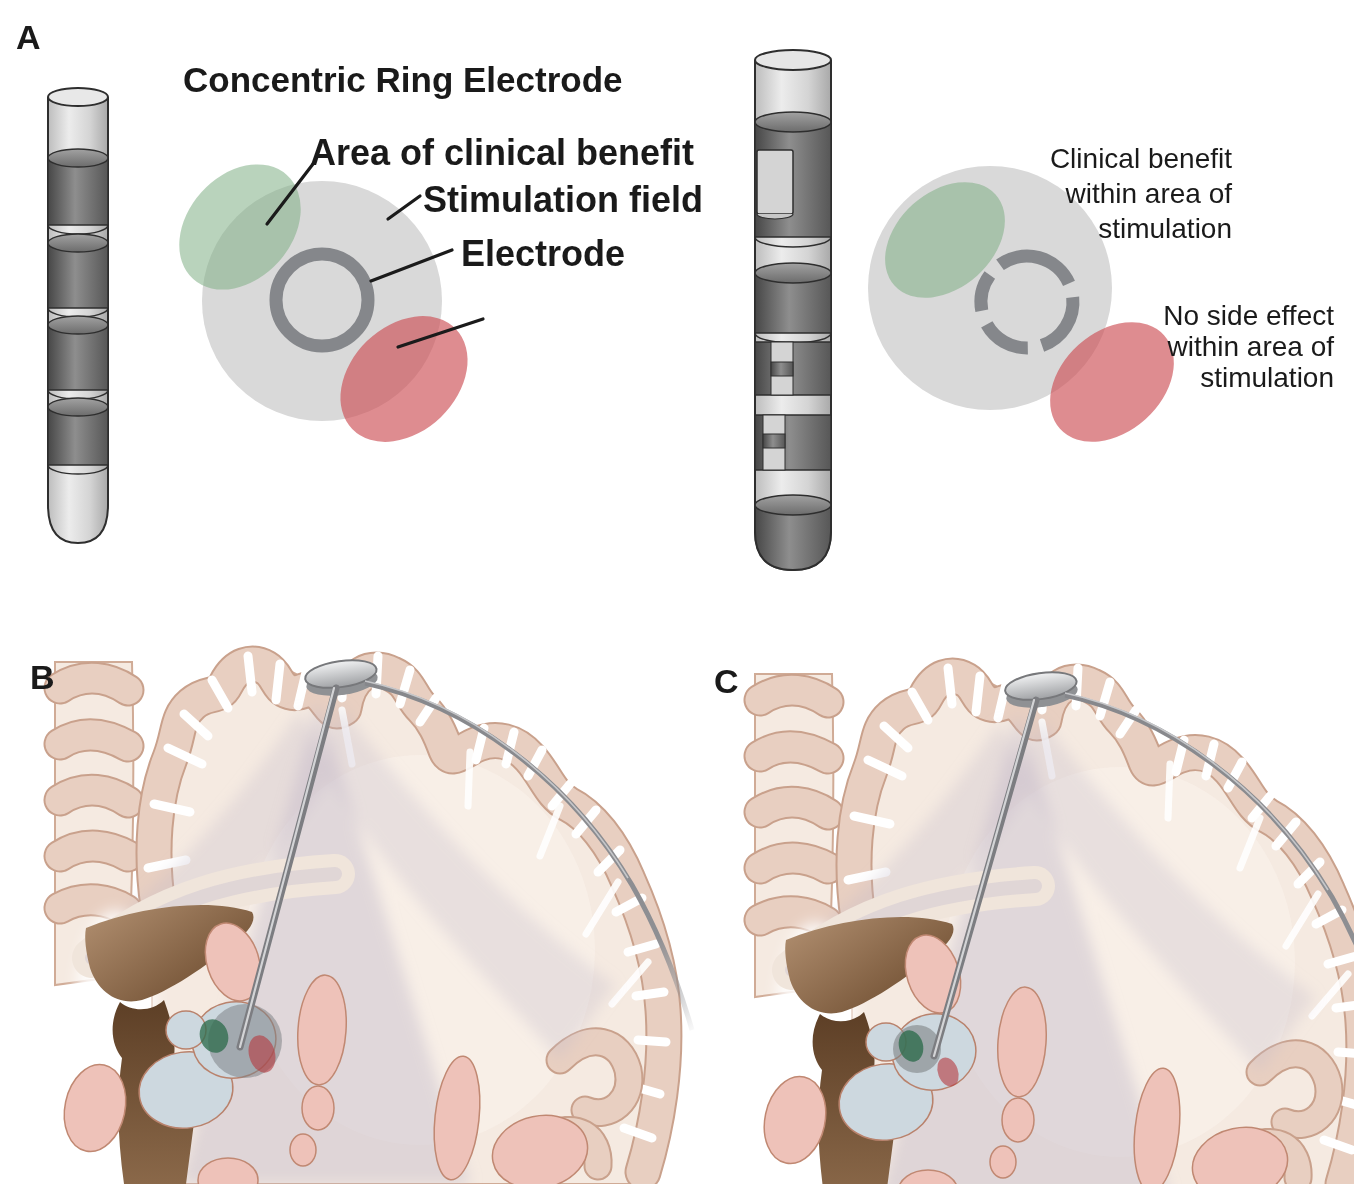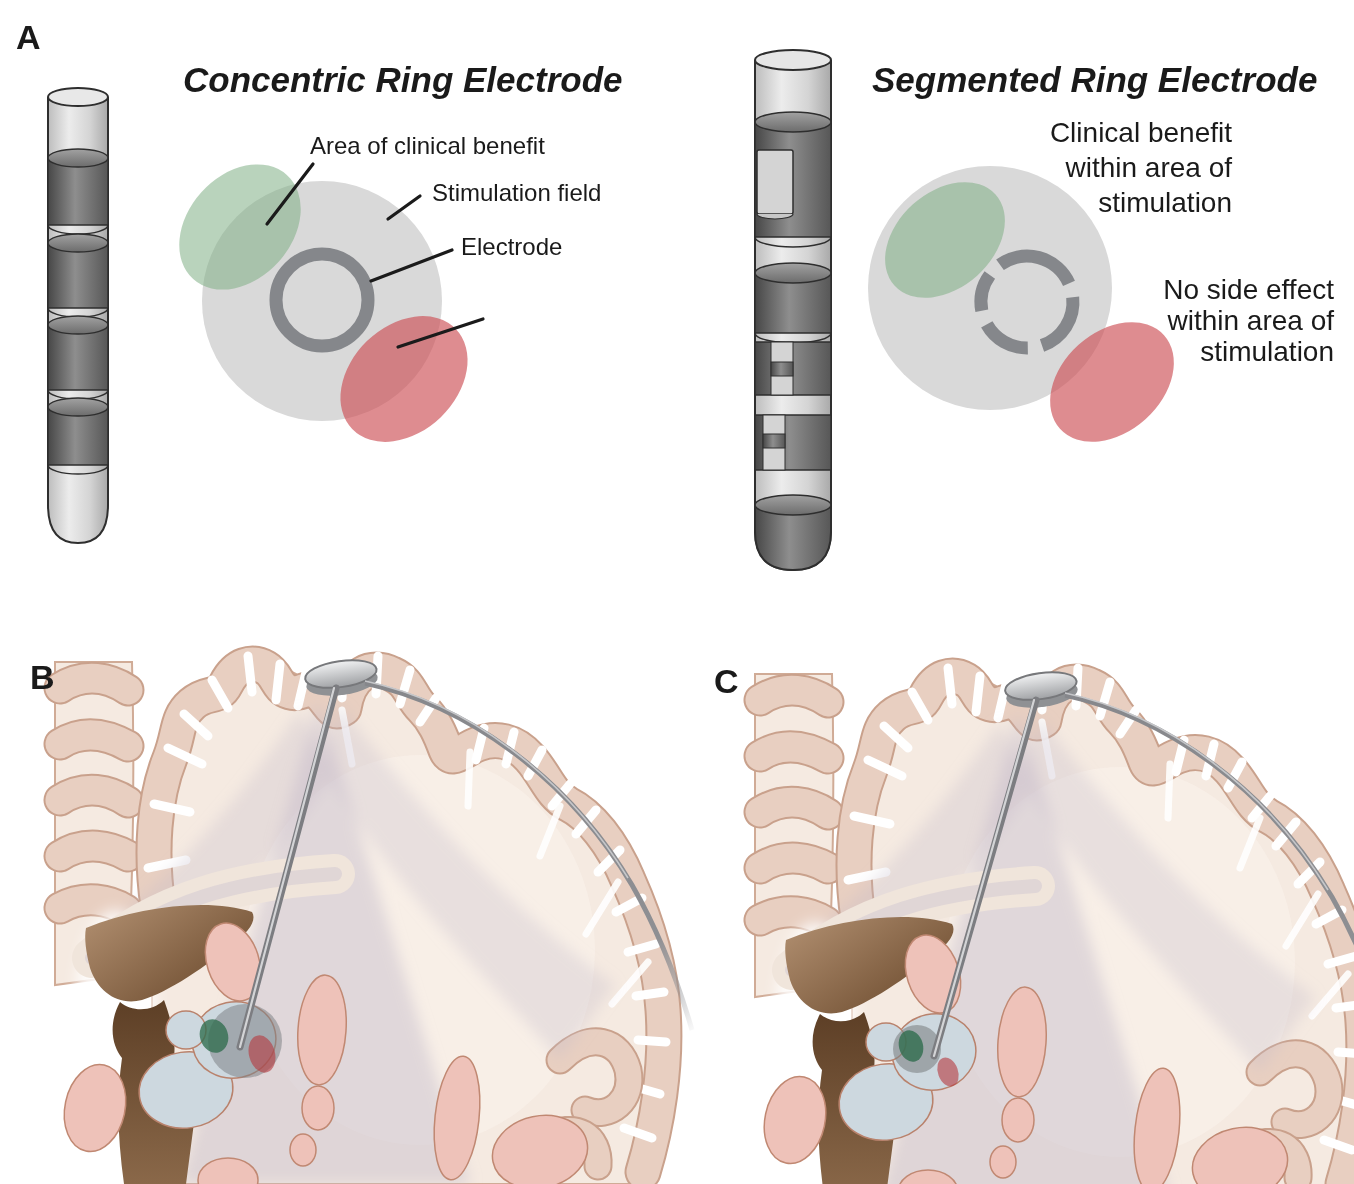--- a/index.html
+++ b/index.html
@@ -1,23 +1,23 @@
 <!DOCTYPE html>
 <html><head>
 <meta charset="utf-8">
 <style>
   html,body{margin:0;padding:0;background:#ffffff;}
   .fig{position:relative;width:1354px;height:1184px;background:#fff;overflow:hidden;
        font-family:"Liberation Sans","DejaVu Sans",sans-serif;color:#1a1a1a;}
   .fig svg{position:absolute;left:0;top:0;}
   .txt{position:absolute;white-space:nowrap;color:#1a1a1a;}
   .panel-letter{font-weight:bold;font-size:34px;letter-spacing:-1px;}
-  .fig-title{font-weight:bold;font-size:35px;text-align:left;font-style:italic;}
-  .fig-label{font-size:24px;}
-  .cap{font-size:28px;text-align:right;white-space:normal;}
+  .fig-title{font-weight:bold;font-size:35px;text-align:left;}
+  .fig-label{font-size:36px;font-weight:bold;}
+  .cap{font-size:28px;text-align:right;white-space:normal;margin-top:26px;}
   .cap div{line-height:35px;}
   .cap2 div{line-height:31px;}
 </style>
 </head>
 <body>
 
 <div class="fig">
 
 <svg width="1354" height="1184" viewBox="0 0 1354 1184">
   <defs>
@@ -267,24 +267,23 @@
     <ellipse transform="rotate(-15 911 1046)" opacity="0.8" cx="911" cy="1046" rx="12" ry="16" fill="#2f6d4e"></ellipse>
     <ellipse transform="rotate(-20 948 1072)" opacity="0.6" cx="948" cy="1072" rx="10" ry="15" fill="#b5383e"></ellipse>
     <line x1="1036" y1="700" stroke="#7c7d81" stroke-width="7" stroke-linecap="round" x2="934" y2="1056"></line>
     <line x1="1034" y1="700" stroke="#d3d4d6" stroke-width="2.2" stroke-linecap="round" x2="934" y2="1056"></line>
   </g>
 </svg>
 
 <div class="txt panel-letter" style="left:16px;top:18px;">A</div>
 
 <div class="txt fig-title" style="left:183px;top:60px;width:404px;">Concentric Ring Electrode</div>
-<div class="txt fig-title" style="left:872px;top:60px;width:410px;">Segmented Ring Electrode</div>
 
 <div class="txt fig-label" style="left:310px;top:132px;">Area of clinical benefit</div>
-<div class="txt fig-label" style="left:423px;top:179px;margin-left:9px;">Stimulation field</div>
+<div class="txt fig-label" style="left:423px;top:179px;">Stimulation field</div>
 <div class="txt fig-label" style="left:461px;top:233px;">Electrode</div>
 
 <div class="txt cap" style="left:992px;top:115px;width:240px;">
   <div>Clinical benefit</div>
   <div>within area of</div>
   <div>stimulation</div>
 </div>
 <div class="txt cap cap2" style="left:1094px;top:274px;width:240px;text-align:right;">
   <div>No side effect</div>
   <div>within area of</div>

